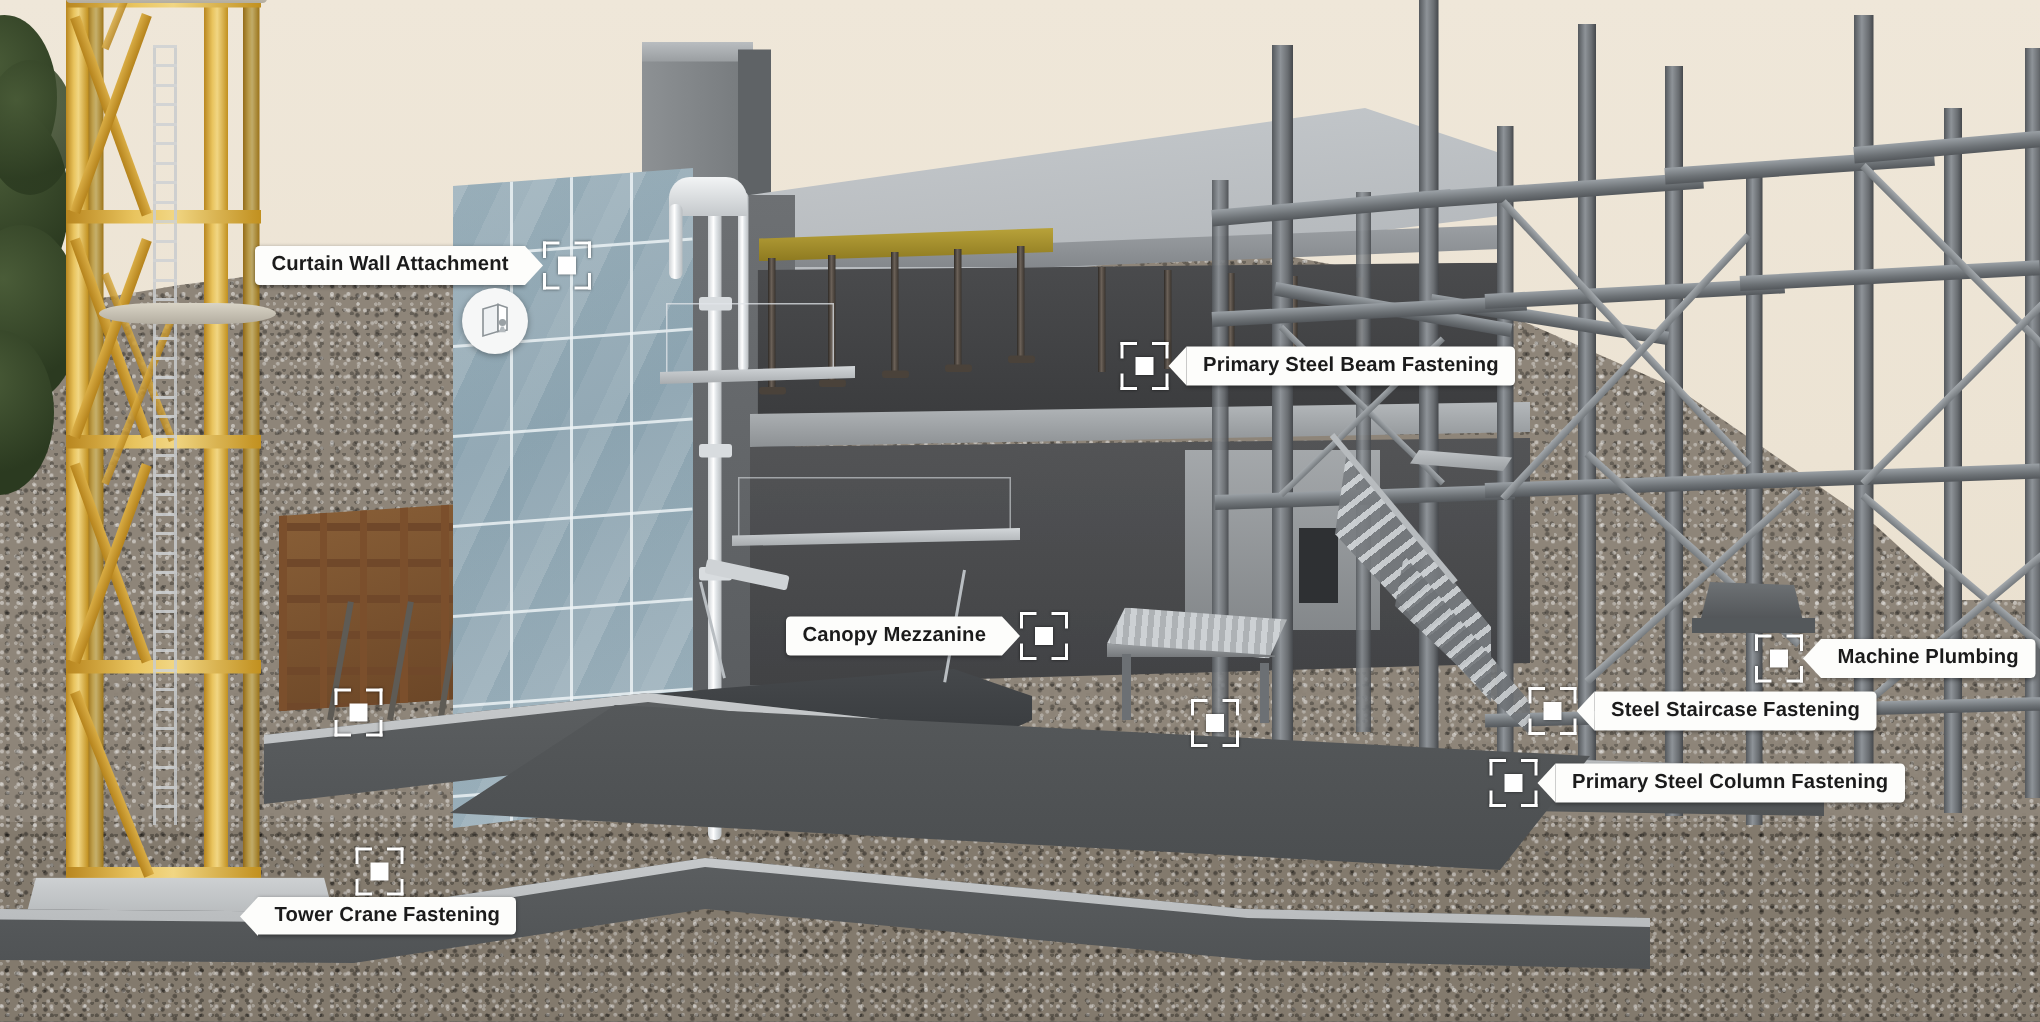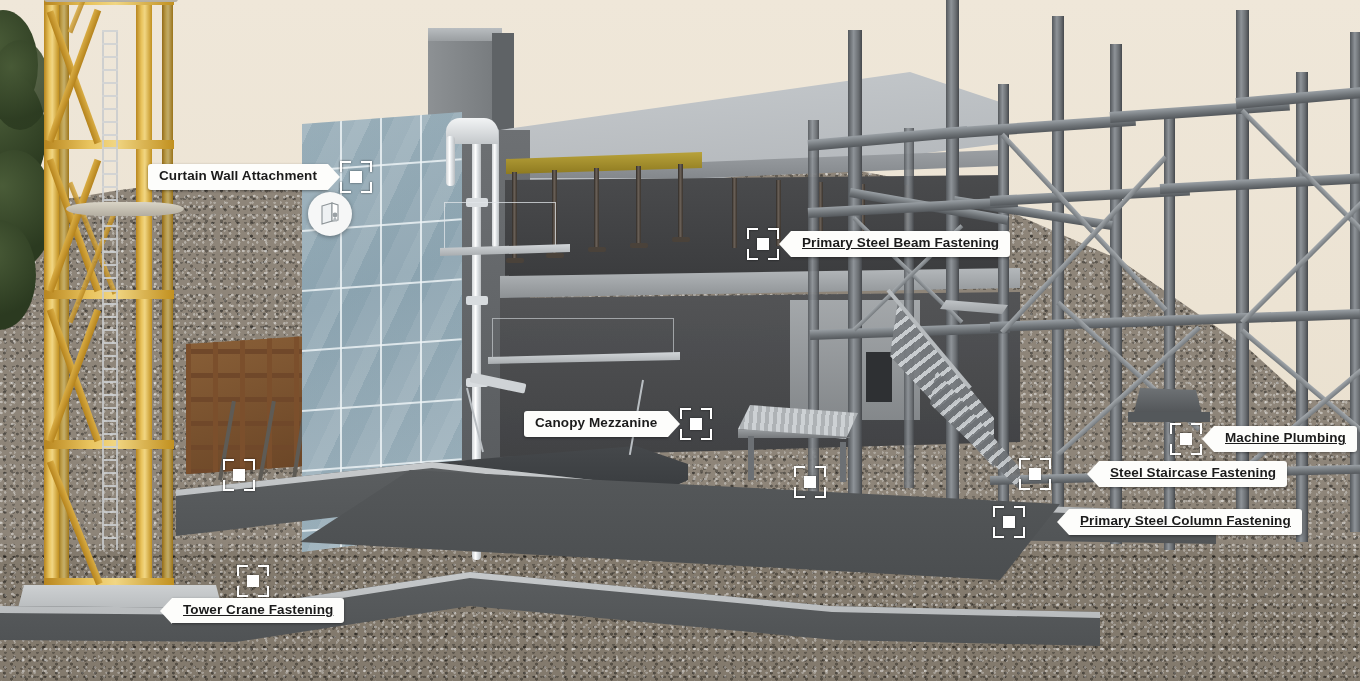--- a/index.html
+++ b/index.html
@@ -65,21 +65,21 @@
 
   
   .callout{position:absolute;display:flex;align-items:center;}
   .callout .pill{
     background:#fdfdfb;color:#1b1b1b;
     font-size:13.5px;font-weight:bold;letter-spacing:.1px;
     padding:5px 11px 6px 11px;line-height:1.05;white-space:nowrap;
     box-shadow:0 1px 3px rgba(0,0,0,.4);position:relative;
   }
   .callout.right .pill{border-radius:3px 0 0 3px;}
-  .callout.left  .pill{border-radius:0 3px 3px 0;text-decoration:underline;}
+  .callout.left  .pill{border-radius:0 3px 3px 0;}
   
   .callout.right .pill:after{
     content:"";position:absolute;left:100%;top:0;width:0;height:0;
     border-top:13px solid transparent;border-bottom:13px solid transparent;
     border-left:12px solid #fdfdfb;
   }
   
   .callout.left .pill:before{
     content:"";position:absolute;right:100%;top:0;width:0;height:0;
     border-top:13px solid transparent;border-bottom:13px solid transparent;
@@ -334,21 +334,21 @@
               clip-path:polygon(0 38px, 256px 10px, 560px 44px, 1040px 60px, 1040px 66px, 562px 50px, 256px 16px, 0 44px);"></div>
 
   <div class="abs footing" style="left:0;top:560px;width:1100px;height:120px;
               clip-path:polygon(0 46px, 232px 48px, 470px 12px, 830px 46px, 1100px 52px, 1100px 86px, 836px 80px, 470px 46px, 236px 82px, 0 80px);"></div>
   <div class="abs footingtop" style="left:0;top:560px;width:1100px;height:120px;
               clip-path:polygon(0 46px, 232px 48px, 470px 12px, 830px 46px, 1100px 52px, 1100px 58px, 832px 52px, 470px 18px, 234px 55px, 0 53px);"></div>
 
   <div class="abs" style="left:300px;top:470px;width:760px;height:120px;background:linear-gradient(180deg,#55585a,#4a4d4f);
               clip-path:polygon(110px 0, 760px 34px, 700px 110px, 0 72px);"></div>
 
-  <div class="callout right" style="left:148px;top:160px;">
+  <div class="callout right" style="left:148px;top:160px;padding-left:22px;">
     <div class="pill">Curtain Wall Attachment</div>
     <div class="marker">
       <i class="tl"></i>
         <i class="tr"></i>
         <i class="bl"></i>
         <i class="br"></i>
         <div class="dot"></div>
     </div>
   </div>
 
@@ -398,42 +398,42 @@
   <div class="callout left" style="left:222px;top:458px;">
     <div class="marker">
       <i class="tl"></i>
         <i class="tr"></i>
         <i class="bl"></i>
         <i class="br"></i>
         <div class="dot"></div>
     </div>
   </div>
 
-  <div class="callout left" style="left:1018px;top:457px;gap:36px;">
+  <div class="callout left" style="left:1018px;top:457px;">
     <div class="marker">
       <i class="tl"></i>
         <i class="tr"></i>
         <i class="bl"></i>
         <i class="br"></i>
         <div class="dot"></div>
     </div>
     <div class="pill">Steel Staircase Fastening</div>
   </div>
 
   <div class="callout left" style="left:793px;top:465px;">
     <div class="marker">
       <i class="tl"></i>
         <i class="tr"></i>
         <i class="bl"></i>
         <i class="br"></i>
         <div class="dot"></div>
     </div>
   </div>
 
-  <div class="callout left" style="left:992px;top:505px;gap:32px;">
+  <div class="callout left" style="left:992px;top:505px;">
     <div class="marker">
       <i class="tl"></i>
         <i class="tr"></i>
         <i class="bl"></i>
         <i class="br"></i>
         <div class="dot"></div>
     </div>
     <div class="pill">Primary Steel Column Fastening</div>
   </div>
 

